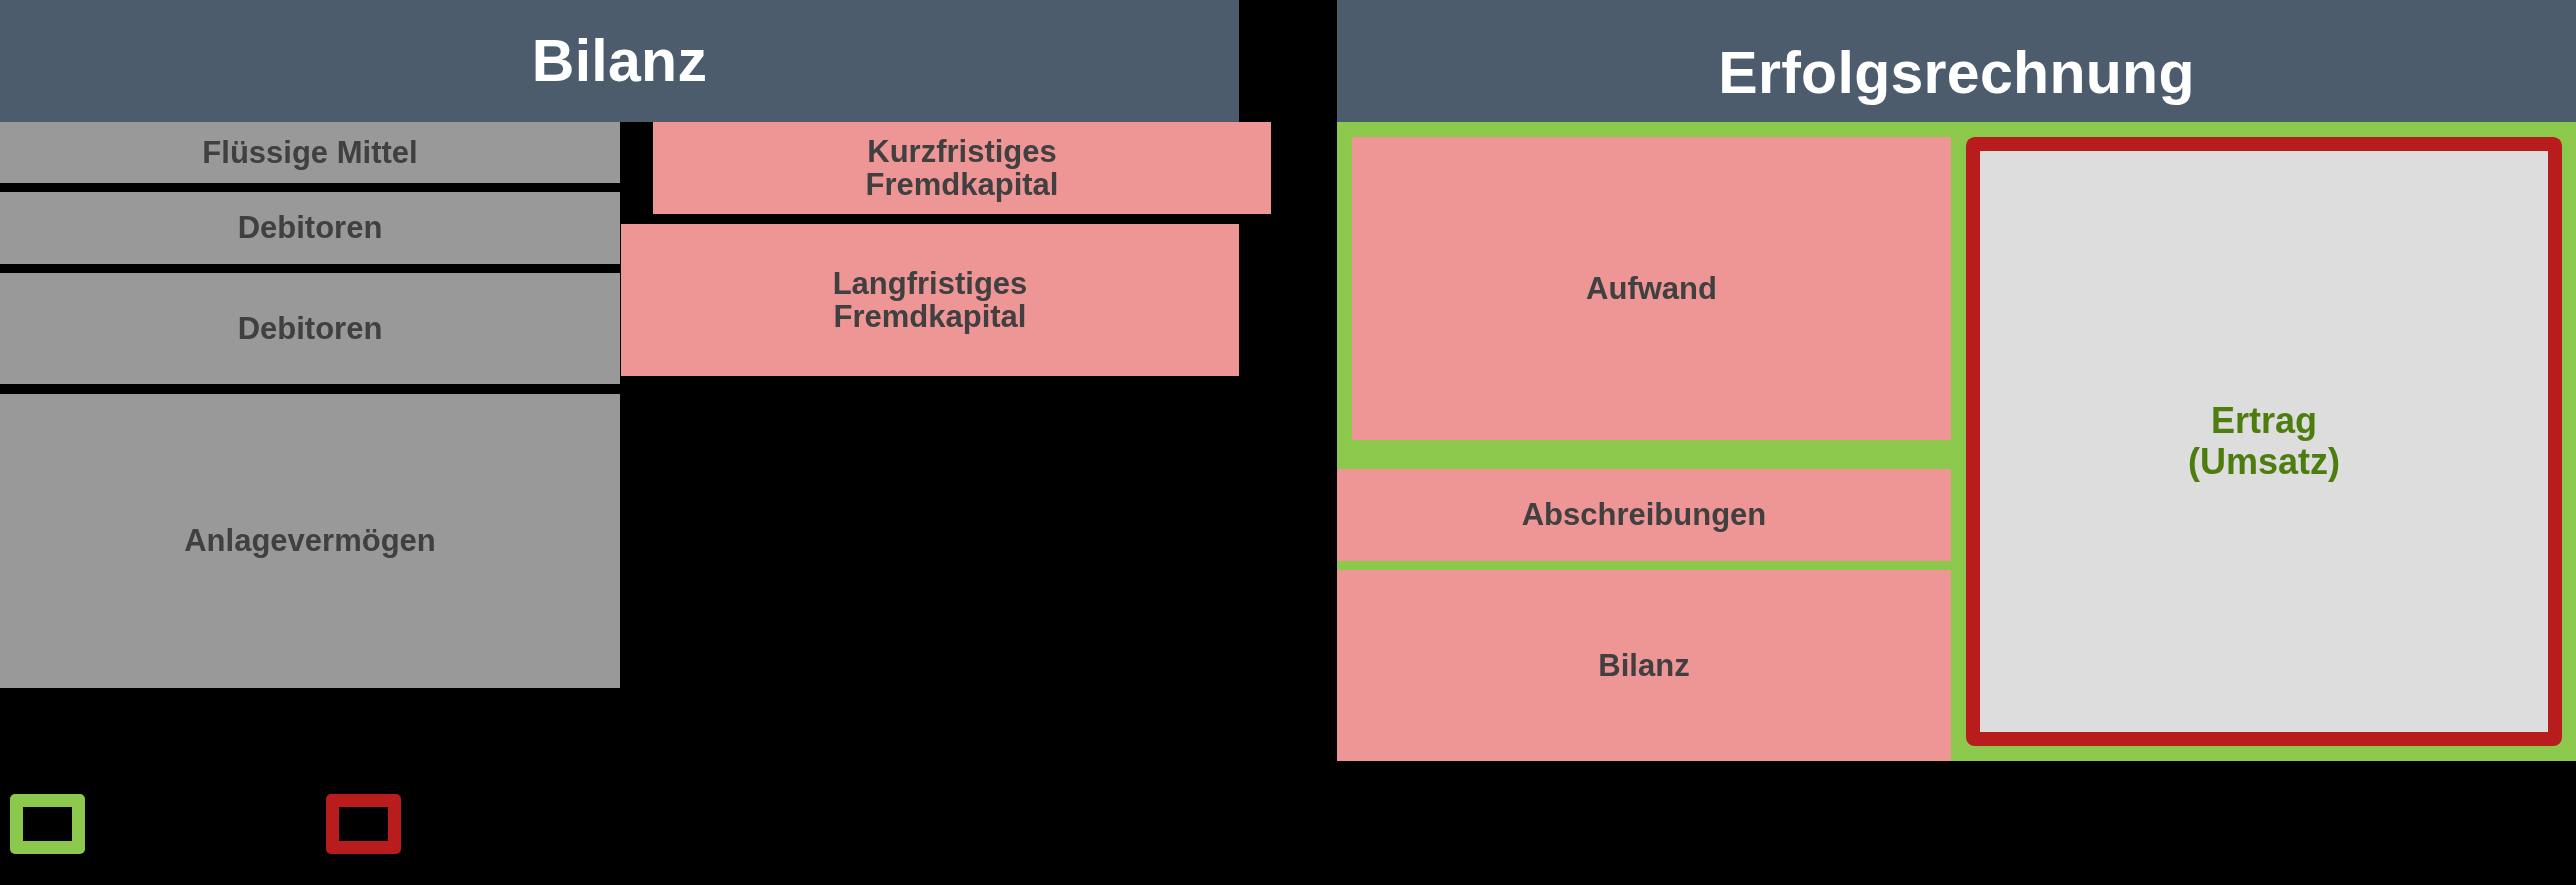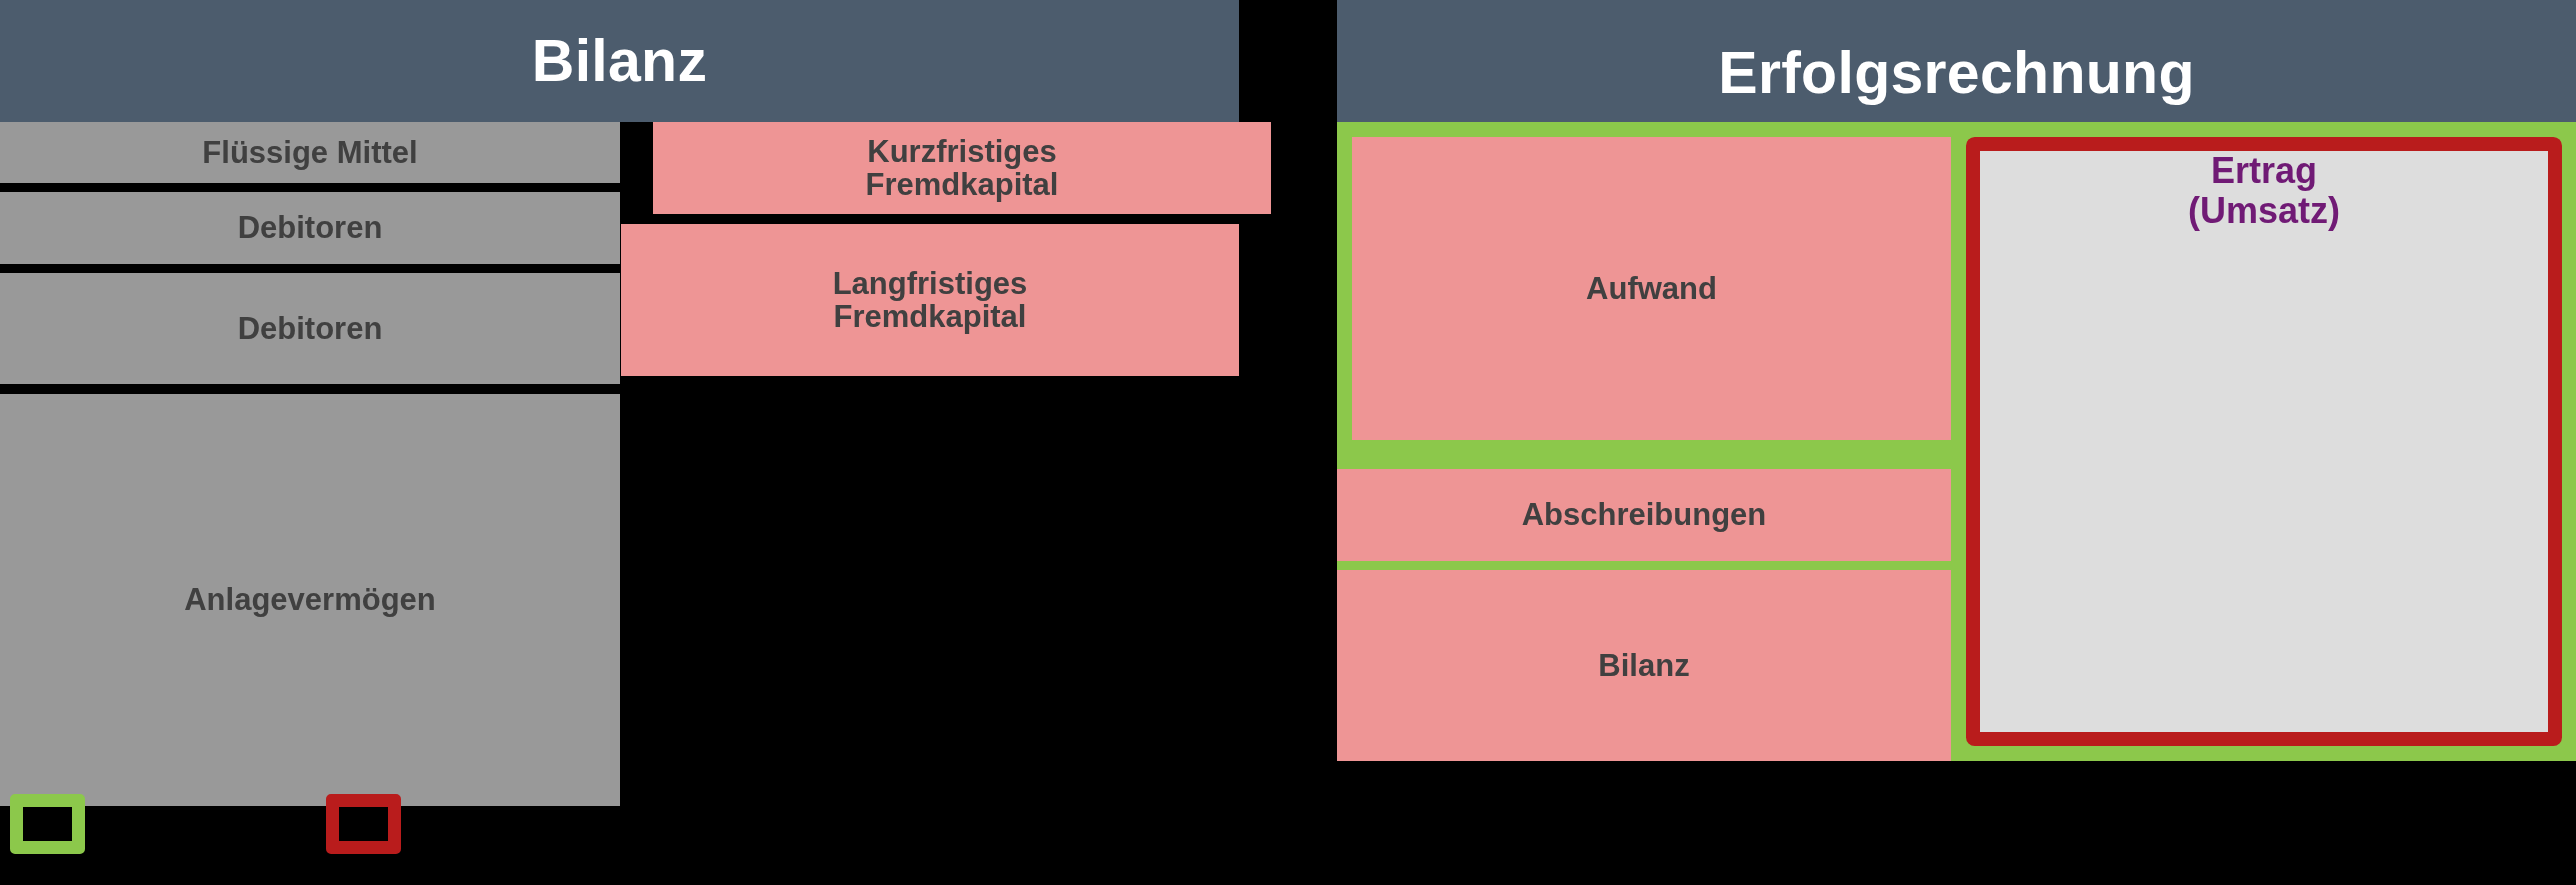--- a/index.html
+++ b/index.html
@@ -119,22 +119,23 @@
     border-radius: 8.7px;
     box-sizing: border-box;
     padding: 13.7px;
   }
   #ertrag-inner {
     width: 100%;
     height: 100%;
     background: #dddddd;
     box-sizing: border-box;
     display: flex;
+    align-items: center;
     justify-content: center;
-    color: #701a75;
+    color: #4d7c0f;
     font-weight: bold;
     font-size: 36px;
     line-height: 1.12;
     text-align: center;
     white-space: pre-line;
   }
 
   
   #legend {
     position: absolute;
@@ -180,21 +181,21 @@
 
       <div class="cell gray" style="left:0px; top:0px; width:620px; height:61px; font-size:31px;">
         <span>Flüssige Mittel</span>
       </div>
       <div class="cell gray" style="left:0px; top:70px; width:620px; height:72px; font-size:31px;">
         <span>Debitoren</span>
       </div>
       <div class="cell gray" style="left:0px; top:151px; width:620px; height:111px; font-size:31px;">
         <span>Debitoren</span>
       </div>
-      <div class="cell gray" style="left:0px; top:272px; width:620px; height:412px; font-size:31px;">
+      <div class="cell gray" style="left:0px; top:272px; width:620px; height:294px; font-size:31px;">
         <span>Anlagevermögen</span>
       </div>
 
       <div class="cell pink" style="left:621px; top:0px; width:618px; height:92px; font-size:31px;margin-left:32px;">
         <span>Kurzfristiges
 Fremdkapital</span>
       </div>
       <div class="cell pink" style="left:621px; top:102px; width:618px; height:152px; font-size:31px;">
         <span>Langfristiges
 Fremdkapital</span>

